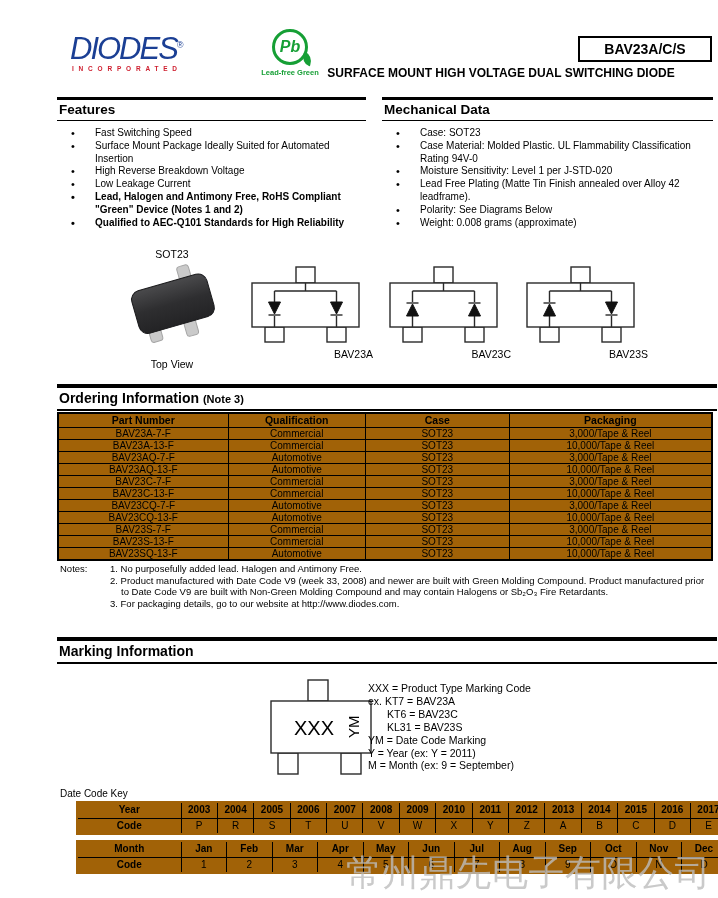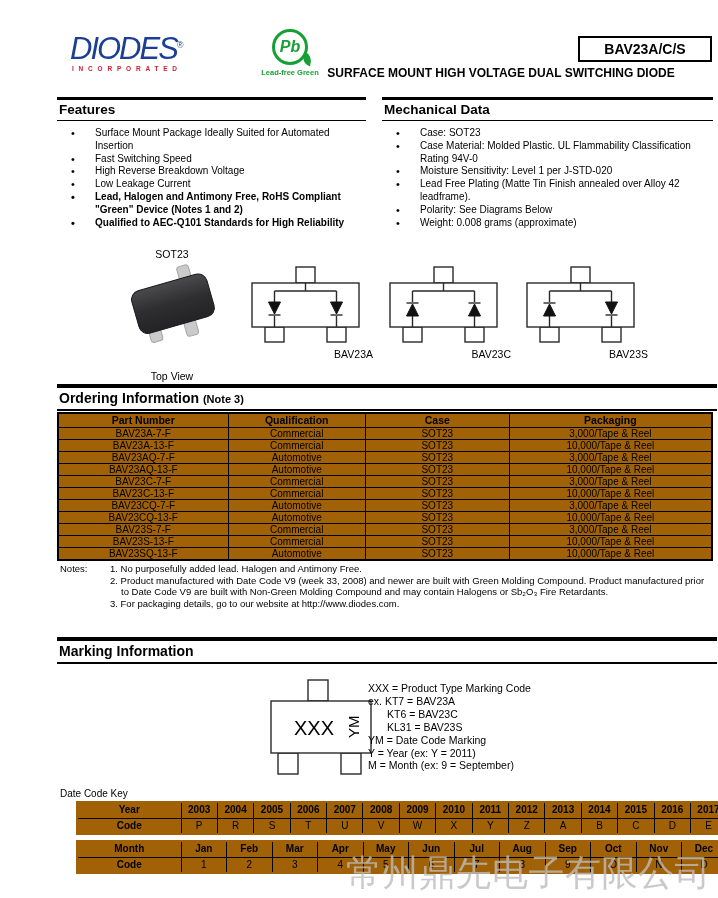--- a/index.html
+++ b/index.html
@@ -24,21 +24,21 @@
   .features { position:absolute; left:57px; top:97px; width:309px; }
   .mech { position:absolute; left:382px; top:97px; width:331px; }
   ul.blist { margin:6px 0 0 0; padding:0; list-style:none; font-size:10px; line-height:12.8px; }
   ul.blist li { position:relative; padding-left:38px; }
   ul.blist li::before { content:"\2022"; position:absolute; left:14px; font-size:11px; }
   ul.blist li.bold { font-weight:bold; }
 
   
   .sotblock { position:absolute; left:118px; top:248px; width:108px; text-align:center; font-size:10.5px; }
   .sotblock .sotname { margin-bottom:4px; }
-  .sotblock .viewlbl { margin-top:20px; }
+  .sotblock .viewlbl { margin-top:8px; }
   .circ { position:absolute; top:264px; width:135px; text-align:right; }
   .circ .clabel { font-size:10.5px; margin-top:-2px; }
   .circ-a { left:238px; } .circ-c { left:376px; } .circ-s { left:513px; }
 
   
   .bigsec { position:absolute; left:57px; width:656px; border-top:4px solid #000; border-bottom:2px solid #000; font-size:14px; font-weight:bold; padding:2px 2px 3px 2px; background:#fff; }
   .bigsec .note-sup { font-size:11px; }
 
   
   table { border-collapse:collapse; background:#a16207; }
@@ -90,22 +90,22 @@
     </div>
     <div class="pb-label">Lead-free Green</div>
   </div>
 
   <div class="partbox">BAV23A/C/S</div>
   <div class="doc-title">SURFACE MOUNT HIGH VOLTAGE DUAL SWITCHING DIODE</div>
 
   <div class="features">
     <div class="colhead">Features</div>
     <ul class="blist">
+      <li>Fast Switching Speed</li>
       <li>Surface Mount Package Ideally Suited for Automated Insertion</li>
-      <li>Fast Switching Speed</li>
       <li>High Reverse Breakdown Voltage</li>
       <li>Low Leakage Current</li>
       <li class="bold">Lead, Halogen and Antimony Free, RoHS Compliant "Green" Device (Notes 1 and 2)</li>
       <li class="bold">Qualified to AEC-Q101 Standards for High Reliability</li>
     </ul>
   </div>
 
   <div class="mech">
     <div class="colhead">Mechanical Data</div>
     <ul class="blist">

